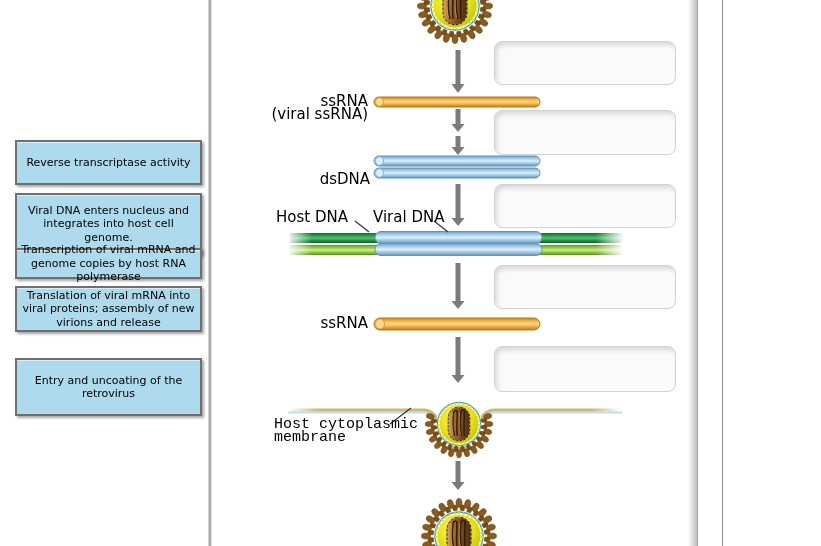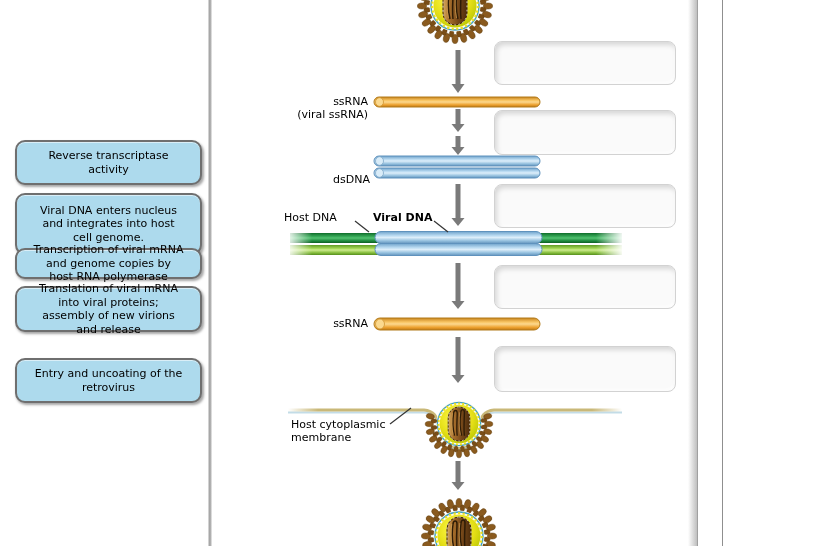--- a/index.html
+++ b/index.html
@@ -19,51 +19,51 @@
     background:linear-gradient(to right,rgba(210,210,210,0),#c2c2c2 85%,#8f8f8f 100%);
   }
   .thin-vline{
     position:absolute;left:722px;top:0;width:1px;height:546px;
     background:#8f8f8f;
   }
   
   .wb{
     position:absolute;left:15px;width:187px;box-sizing:border-box;
     background:#addaed;
-    border:2px solid #6f6f6f;border-radius:10px;
+    border:2px solid #6f6f6f;border-radius:0;
     box-shadow:1.5px 2px 2.5px rgba(0,0,0,0.35), inset 0 1px 0 rgba(255,255,255,0.55);
     display:flex;align-items:center;justify-content:center;
     text-align:center;font-size:11px;line-height:13.5px;
-    padding:2px 16px;cursor:pointer;
+    padding:2px 4px;cursor:pointer;
   }
   .wb1{top:140px;height:45px;}
   .wb2{top:193px;height:62px;}
   .wb3{top:248px;height:31px;}
   .wb4{top:286px;height:46px;}
-  .wb5{top:358px;height:45px;}
+  .wb5{top:358px;height:58px;}
   
   .dz{
     position:absolute;left:494px;width:182px;box-sizing:border-box;
     background:#fafafa;
     border:1px solid #d2d2d2;border-radius:8px;
     box-shadow:inset 2px 3px 5px rgba(0,0,0,0.14), inset -1px -2px 3px rgba(255,255,255,0.9);
   }
   .dz1{top:41px;height:44px;}
   .dz2{top:110px;height:45px;}
   .dz3{top:184px;height:44px;}
   .dz4{top:265px;height:44px;}
   .dz5{top:346px;height:46px;}
   
-  .diag-label{position:absolute;font-size:11px;line-height:13px;white-space:nowrap;}
+  .diag-label{position:absolute;font-size:15px;line-height:13px;white-space:nowrap;}
   .lab-ssrna1{left:250px;width:118px;top:95px;text-align:right;}
   .lab-dsdna{left:270px;width:100px;top:173px;text-align:right;}
-  .lab-hostdna{left:284px;top:211px;}
-  .lab-viraldna{left:373px;top:211px;font-weight:bold;}
+  .lab-hostdna{left:276px;top:211px;}
+  .lab-viraldna{left:373px;top:211px;}
   .lab-ssrna2{left:250px;width:118px;top:317px;text-align:right;}
-  .lab-membrane{left:291px;top:418px;}
+  .lab-membrane{left:274px;top:418px;font-family:Liberation Mono, monospace;}
   .svg-layer{position:absolute;left:0;top:0;pointer-events:none;}
 </style>
 </head>
 <body>
 
 <div class="divider-left"></div>
 <div class="panel-right-shadow"></div>
 <div class="thin-vline"></div>
 
 <div class="wb wb1">

